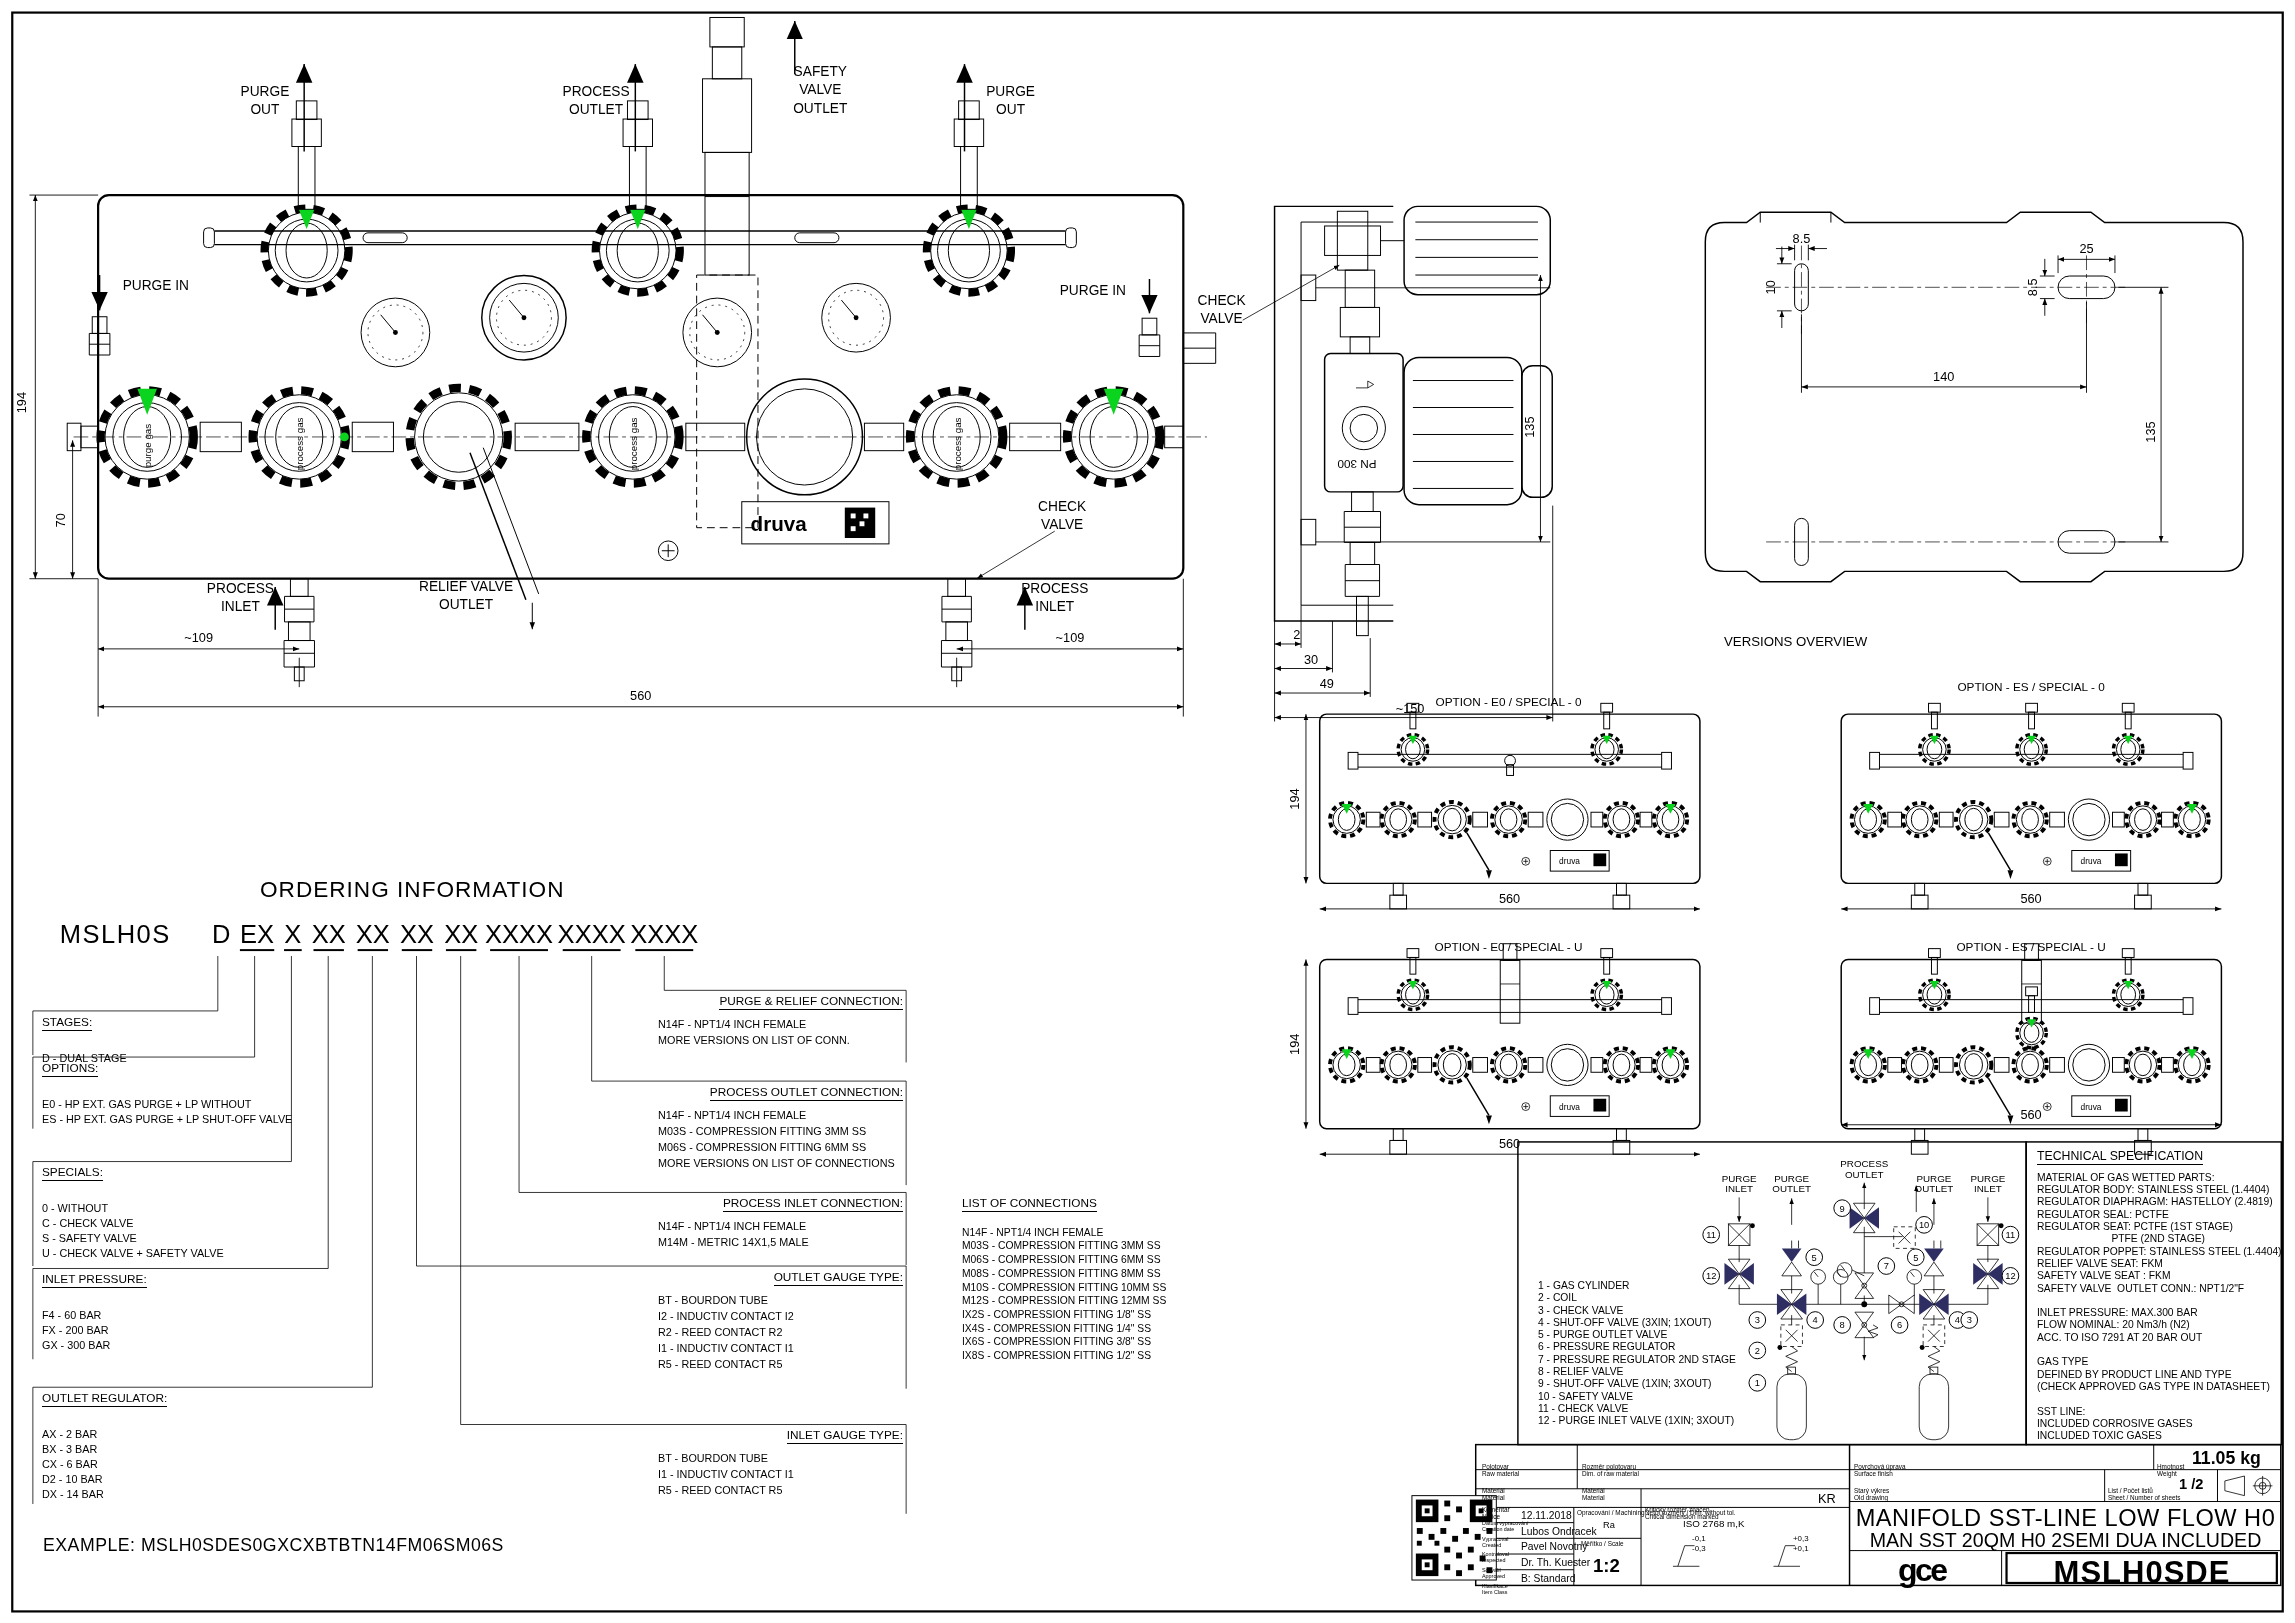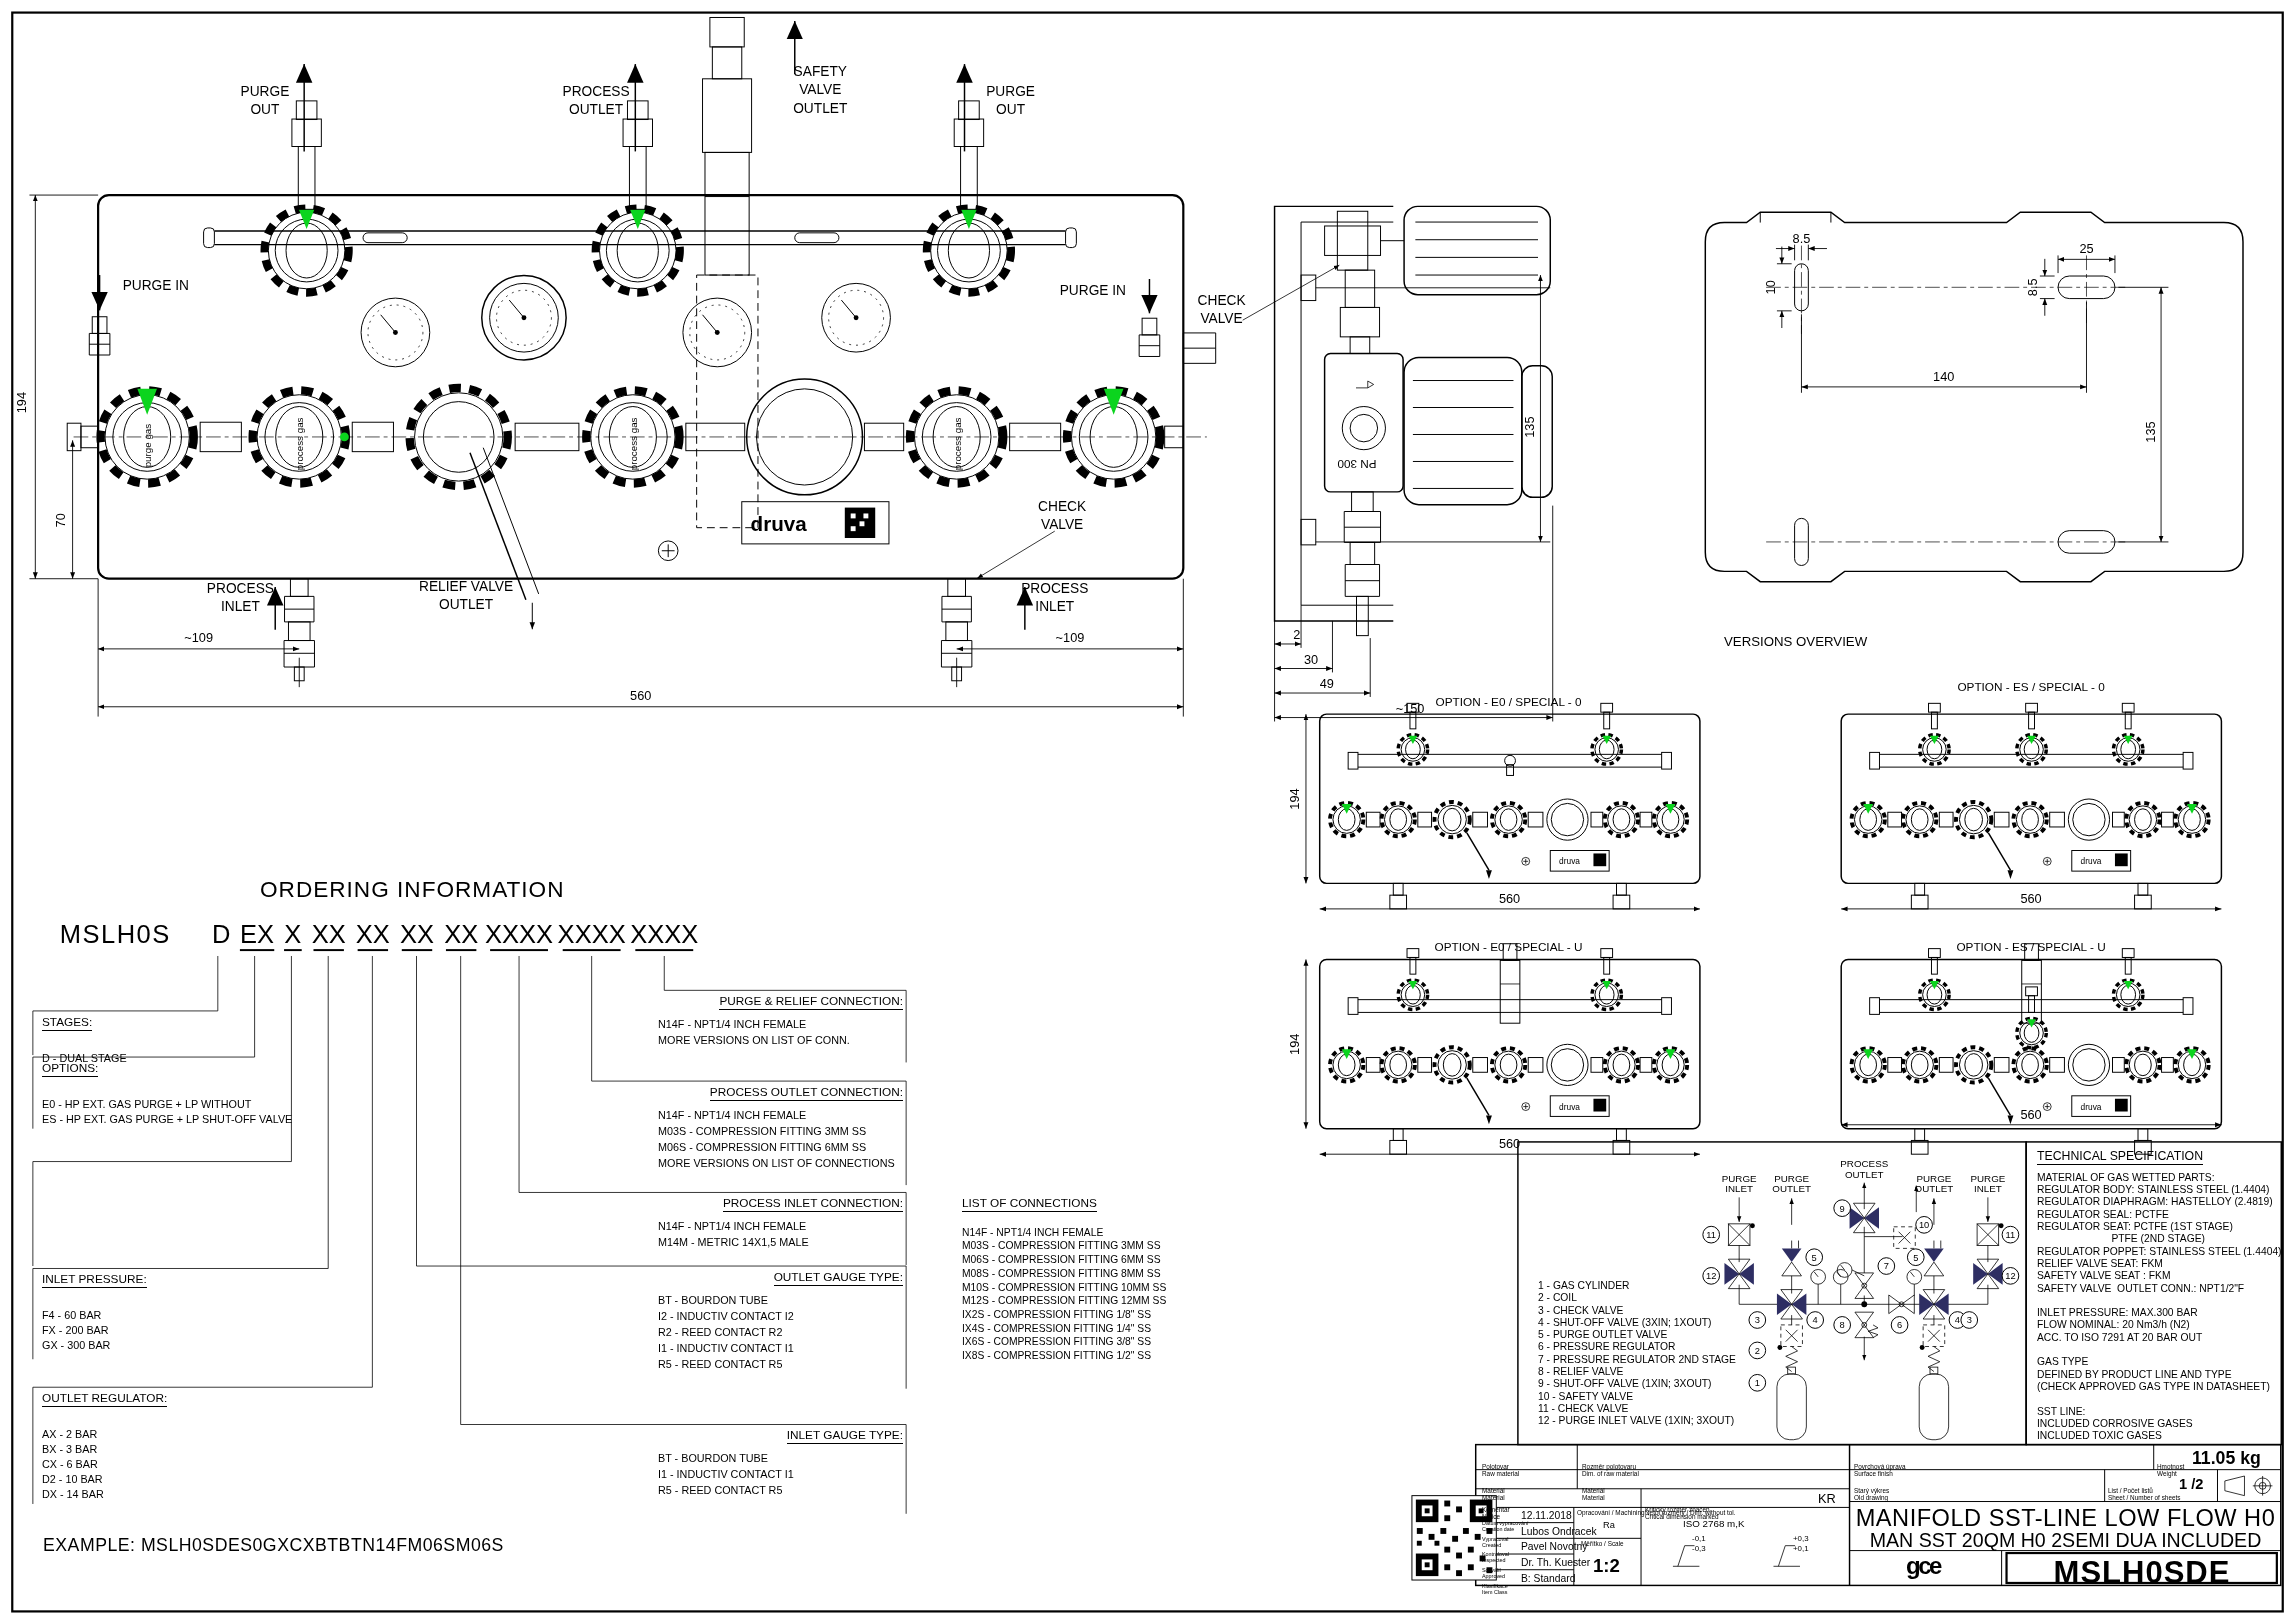--- a/index.html
+++ b/index.html
@@ -32,21 +32,21 @@
   .loc .gl{margin-top:13.7px;font-size:10.3px;line-height:13.7px;}
   .spec .gt{font-size:12.3px;border-bottom:1px solid #000;display:inline-block;padding-bottom:1px;}
   .spec .gl{margin-top:6.9px;font-size:10.3px;line-height:12.3px;white-space:pre;}
   .leg{font-size:10.3px;line-height:12.3px;white-space:pre;}
   .cell2{font-size:6.4px;line-height:7.4px;}
   .cell3{font-size:5.4px;line-height:5.9px;}
   .val{font-size:10.3px;}
   .big1{font-size:23.6px;letter-spacing:0.5px;}
   .big2{font-size:19.6px;}
   .part{font-size:31px;font-weight:bold;letter-spacing:1px;}
-  .gce{font-size:24px;font-weight:900;letter-spacing:-2.5px;text-transform:lowercase;margin-left:8px;}
+  .gce{font-size:32px;font-weight:900;letter-spacing:-2.5px;text-transform:lowercase;}
   .ordtitle{font-size:22.6px;letter-spacing:1px;}
   .example{font-size:17.7px;letter-spacing:0.5px;}
 </style>
 </head>
 <body>
 
 <div id="sheet">
 
 <svg width="2295" height="1624" viewBox="0 0 4678 3309">
   <defs>
@@ -772,20 +772,29 @@
         <div class="li">D - DUAL STAGE</div>
       </div>
 </div>
 <div class="grp" style="left:42px;top:1061px;">
   <span class="gt">OPTIONS:</span>
   <div class="gl">
         <div class="li">E0 - HP EXT. GAS PURGE + LP WITHOUT</div>
         <div class="li">ES - HP EXT. GAS PURGE + LP SHUT-OFF VALVE</div>
       </div>
 </div>
+<div class="grp" style="left:42px;top:1165px;">
+  <span class="gt">SPECIALS:</span>
+  <div class="gl">
+        <div class="li">0 - WITHOUT</div>
+        <div class="li">C - CHECK VALVE</div>
+        <div class="li">S - SAFETY VALVE</div>
+        <div class="li">U - CHECK VALVE + SAFETY VALVE</div>
+      </div>
+</div>
 <div class="grp" style="left:42px;top:1272px;">
   <span class="gt">INLET PRESSURE:</span>
   <div class="gl">
         <div class="li">F4 - 60 BAR</div>
         <div class="li">FX - 200 BAR</div>
         <div class="li">GX - 300 BAR</div>
       </div>
 </div>
 <div class="grp" style="left:42px;top:1391px;">
   <span class="gt">OUTLET REGULATOR:</span>

